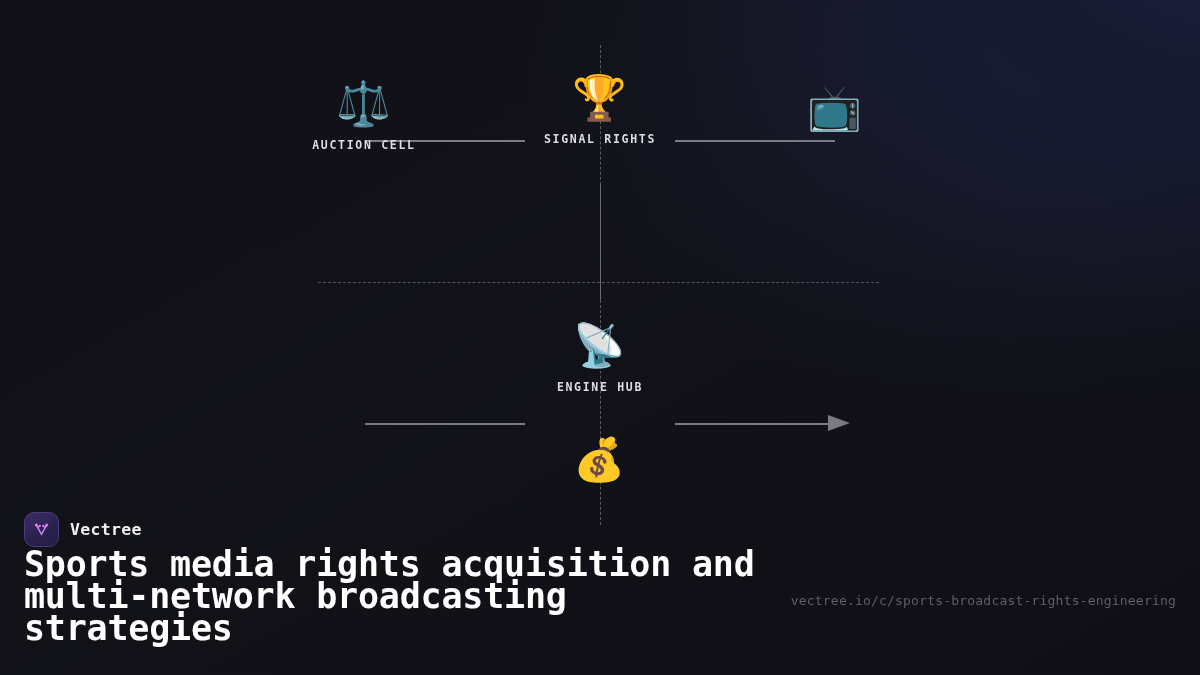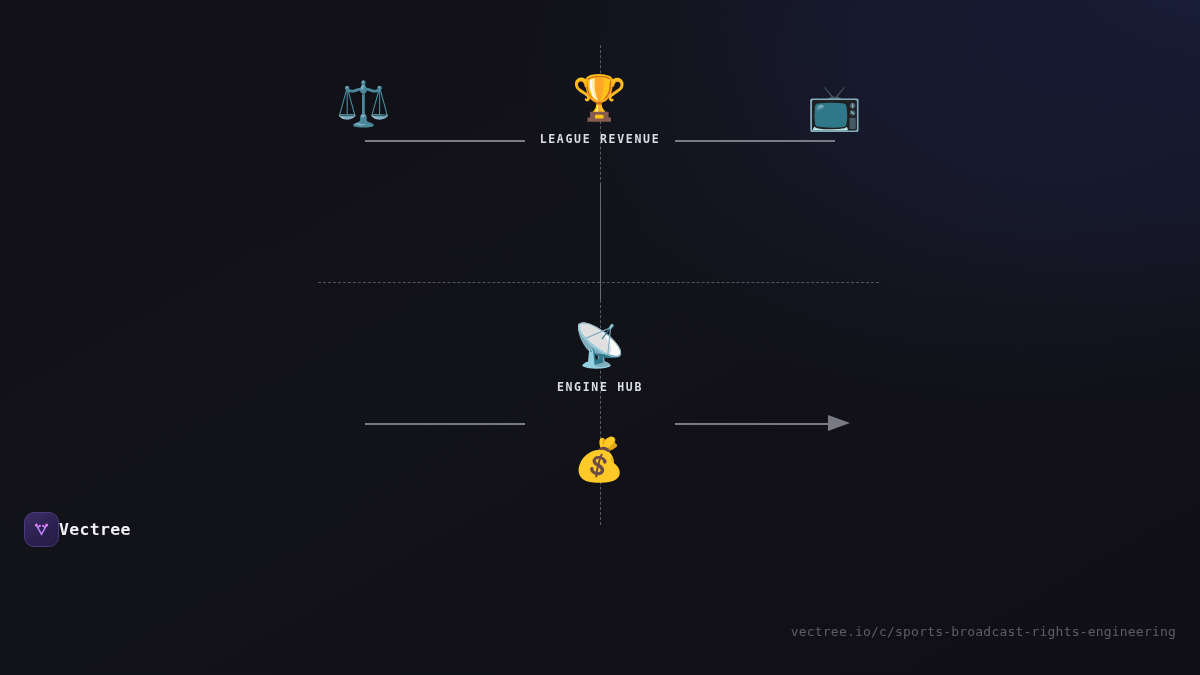--- a/index.html
+++ b/index.html
@@ -139,20 +139,21 @@
   #node-signal .glyph { font-size: 42px; }
   #node-revenue .glyph { font-size: 42px; }
 
   
   .brand {
     position: absolute;
     left: 24px;
     top: 512px;
     display: flex;
     align-items: center;
+    gap: 11px;
     text-align: center;
   }
   .brand-logo {
     width: 33px;
     height: 33px;
     border-radius: 10px;
     background: linear-gradient(150deg, #3c2d66 0%, #2b2150 55%, #241c44 100%);
     border: 1px solid #4a3b7a;
     display: flex;
     align-items: center;
@@ -177,21 +178,21 @@
     font-weight: 700;
     color: #ffffff;
     letter-spacing: -0.2px;
     font-family: "DejaVu Sans Mono", "Liberation Mono", monospace;
     white-space: pre-line;
   }
 
   .url {
     position: absolute;
     right: 24px;
-    top: 624px;
+    top: 593px;
     font-size: 13px;
     color: #5e5e6b;
     letter-spacing: 0.2px;
     font-family: "DejaVu Sans Mono", "Liberation Mono", monospace;
   }
 </style>
 </head>
 <body>
 
 <div id="canvas">
@@ -203,25 +204,26 @@
     <div class="h-dash"></div>
     <div class="underline-left"></div>
     <div class="underline-right"></div>
     <div class="arrow-line-left"></div>
     <div class="arrow-line-right"></div>
     <div class="arrow-head"></div>
   </div>
 
   <div class="node" id="node-auction">
     <span class="glyph">⚖️</span>
+    <span class="node-label">AUCTION CELL</span>
   </div>
 
   <div class="node" id="node-league">
     <span class="glyph">🏆</span>
-    <span class="node-label">LEAGUE REVENUE</span>
+    <span class="node-label">SIGNAL RIGHTS</span>
   </div>
 
   <div class="node" id="node-network">
     <span class="glyph">📺</span>
   </div>
 
   <div class="node" id="node-signal">
     <span class="glyph">📡</span>
     <span class="node-label">ENGINE HUB</span>
   </div>
@@ -242,16 +244,17 @@
           <circle cx="5.5" cy="6.2" r="1.9"></circle>
           <circle cx="18.5" cy="6.2" r="1.9"></circle>
           <circle cx="9.9" cy="7.3" r="1.4"></circle>
           <circle cx="14.1" cy="7.3" r="1.4"></circle>
         </g>
       </svg>
     </div>
     <span class="brand-name">Vectree</span>
   </div>
 
+  <h1 class="headline">Sports media rights acquisition and multi-network broadcasting strategies</h1>
 
   <div class="url">vectree.io/c/sports-broadcast-rights-engineering</div>
 
 </div>
 
 </body></html>

